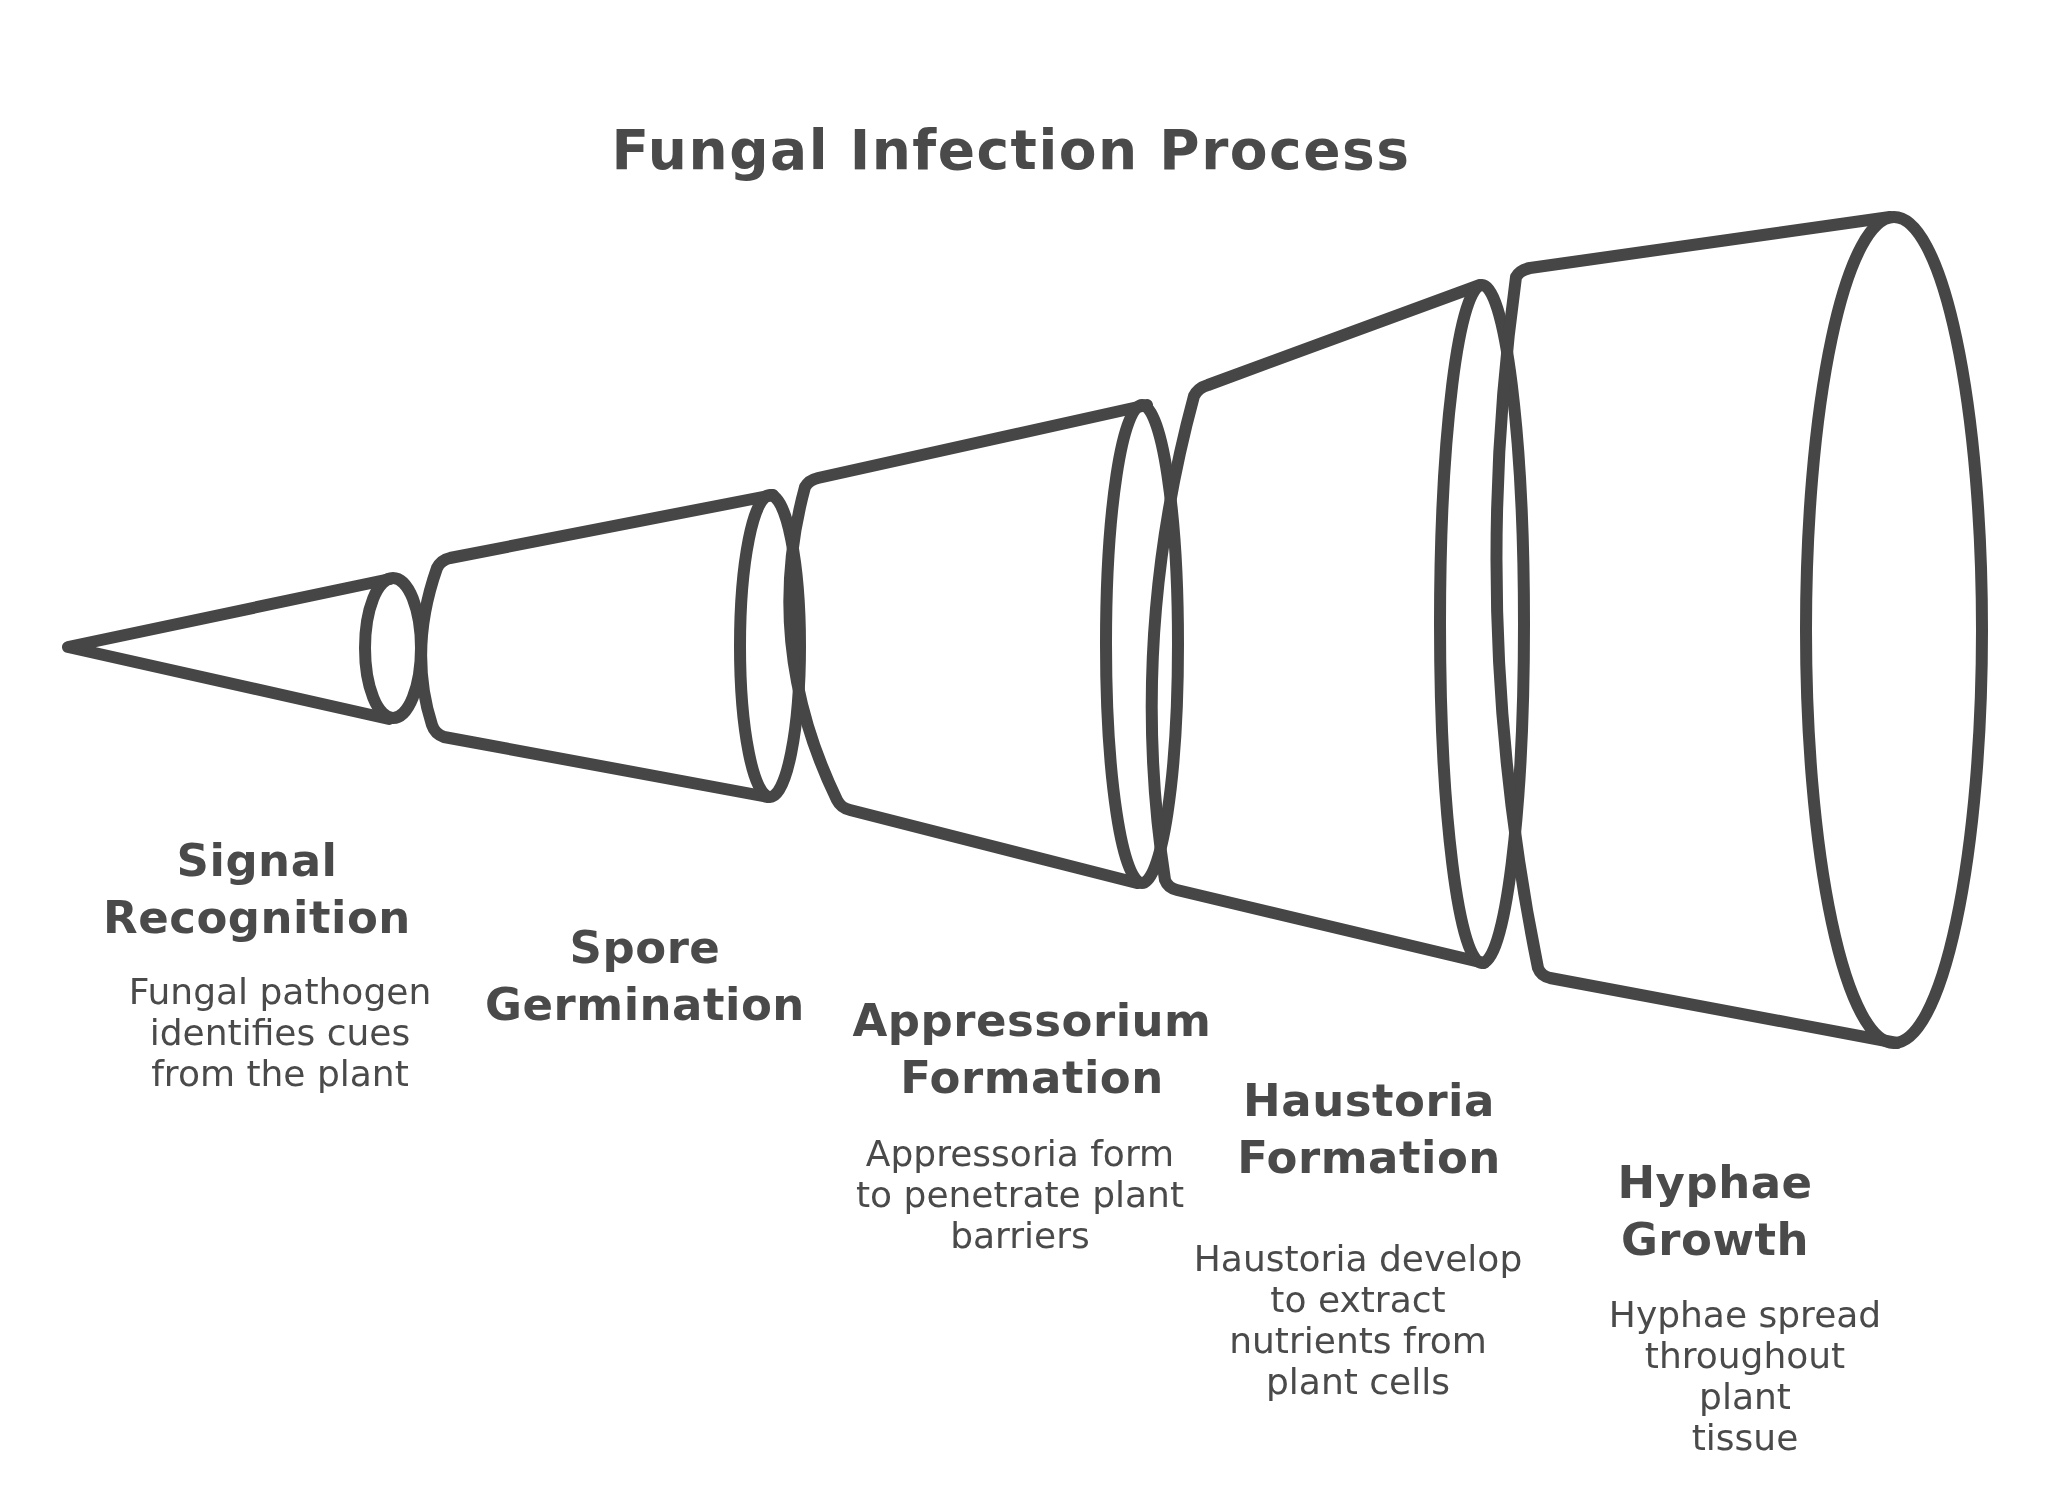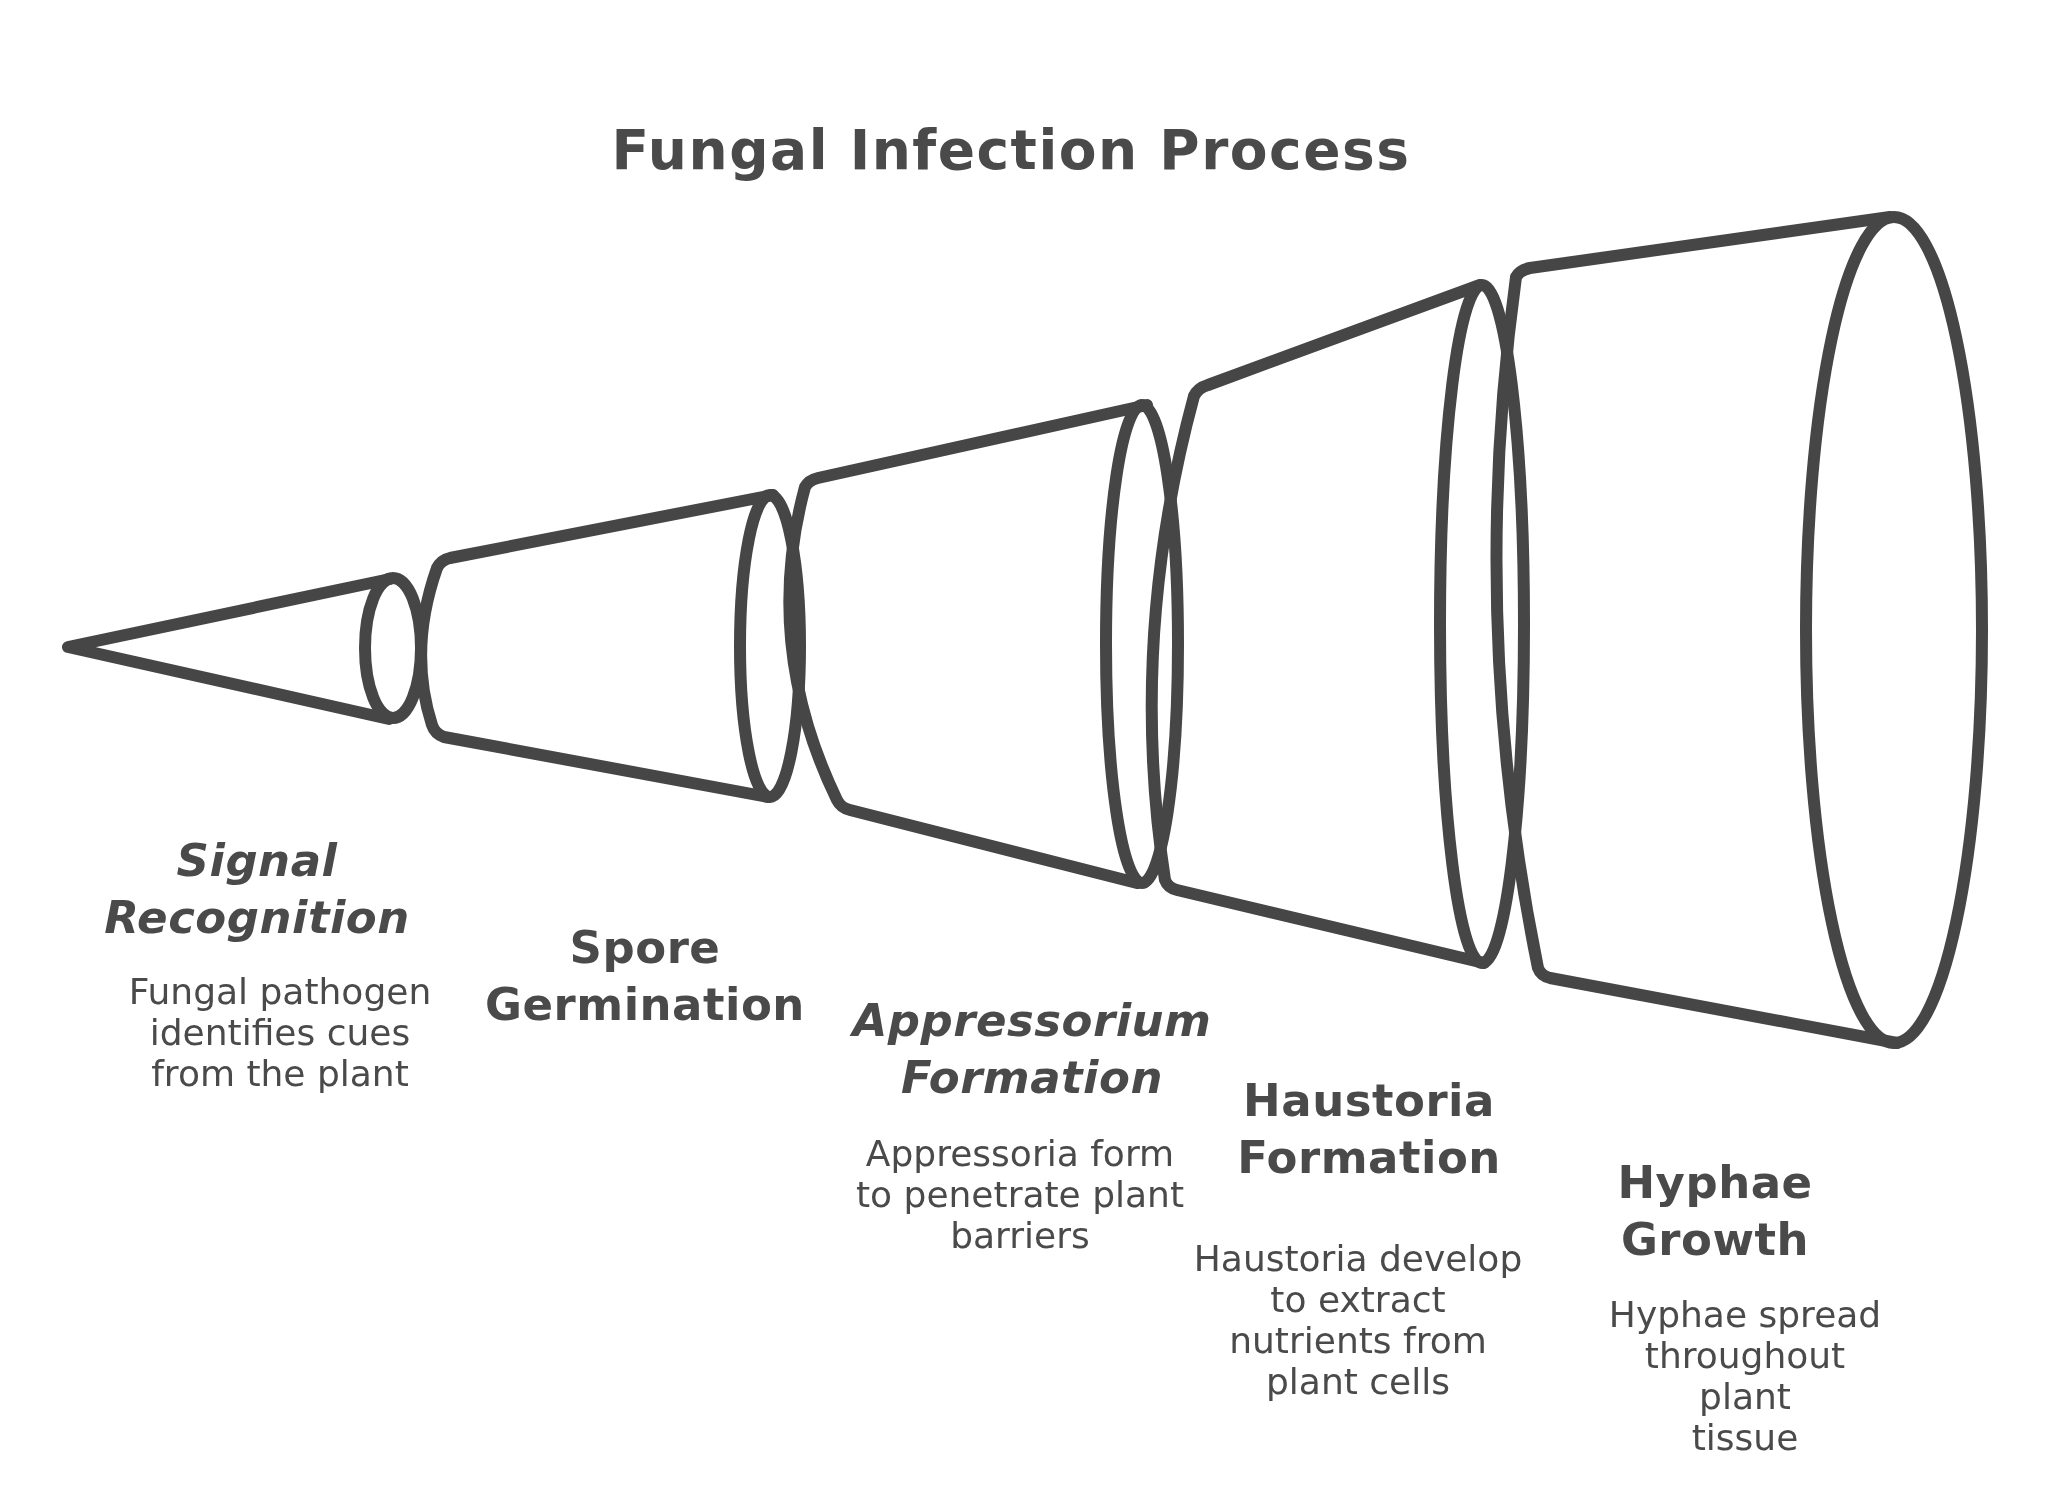--- a/index.html
+++ b/index.html
@@ -81,30 +81,30 @@
     <ellipse class="funnel-line" cx="1142" cy="644" rx="36" ry="239"></ellipse>
 
     <path class="funnel-line" d="M 1480 285 L 1208 385 Q 1198 388 1194 396 Q 1128 640 1165 880 Q 1168 888 1177 890 L 1484 963"></path>
     <ellipse class="funnel-line" cx="1482" cy="624" rx="42" ry="339"></ellipse>
 
     <path class="funnel-line" d="M 1890 217 L 1530 268 Q 1520 270 1516 277 Q 1468 625 1538 968 Q 1541 976 1550 978 L 1897 1043"></path>
 
     <ellipse class="funnel-line" cx="1894" cy="630" rx="88" ry="413"></ellipse>
   </svg>
 
-  <div class="stage-heading" style="left:257px; top:832px;font-style:italic;">Signal
+  <div class="stage-heading" style="left:257px; top:832px;">Signal
 Recognition</div>
   <div class="stage-desc" style="left:253px; top:971px;margin-left:27px;">Fungal pathogen
 identifies cues
 from the plant</div>
 
   <div class="stage-heading" style="left:645px; top:919px;">Spore
 Germination</div>
 
-  <div class="stage-heading" style="left:1032px; top:992px;font-style:italic;">Appressorium
+  <div class="stage-heading" style="left:1032px; top:992px;">Appressorium
 Formation</div>
   <div class="stage-desc" style="left:1020px; top:1133px;">Appressoria form
 to penetrate plant
 barriers</div>
 
   <div class="stage-heading" style="left:1369px; top:1072px;">Haustoria
 Formation</div>
   <div class="stage-desc" style="left:1358px; top:1208px;margin-top:30px;">Haustoria develop
 to extract
 nutrients from

